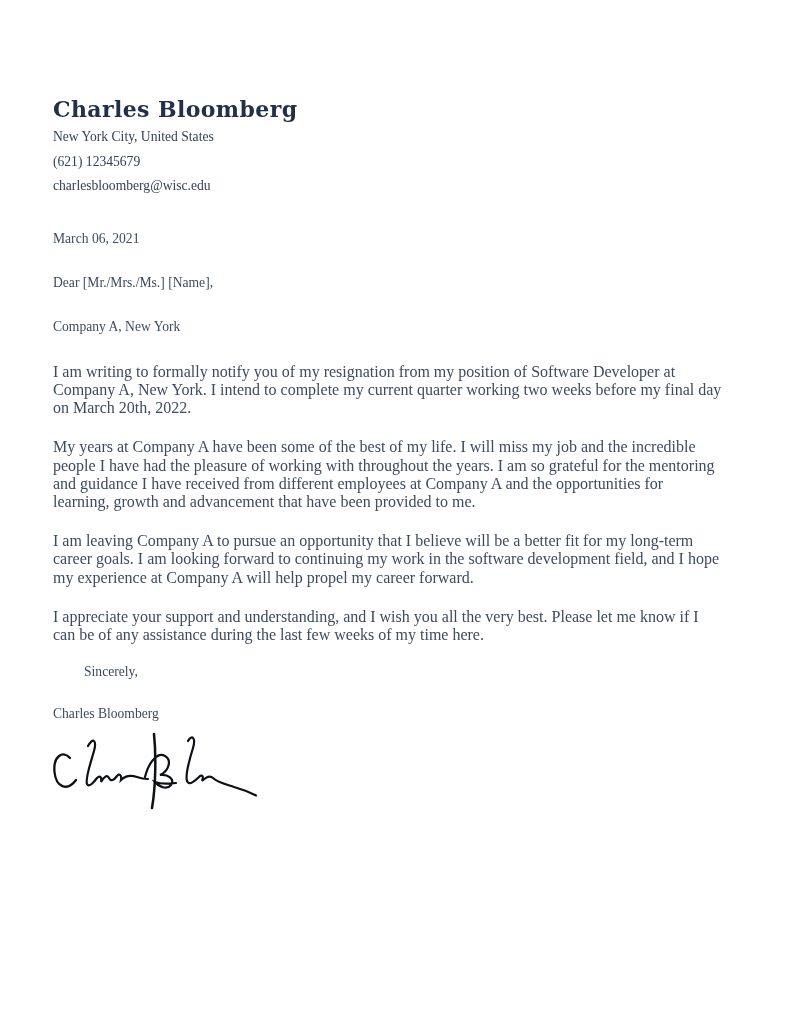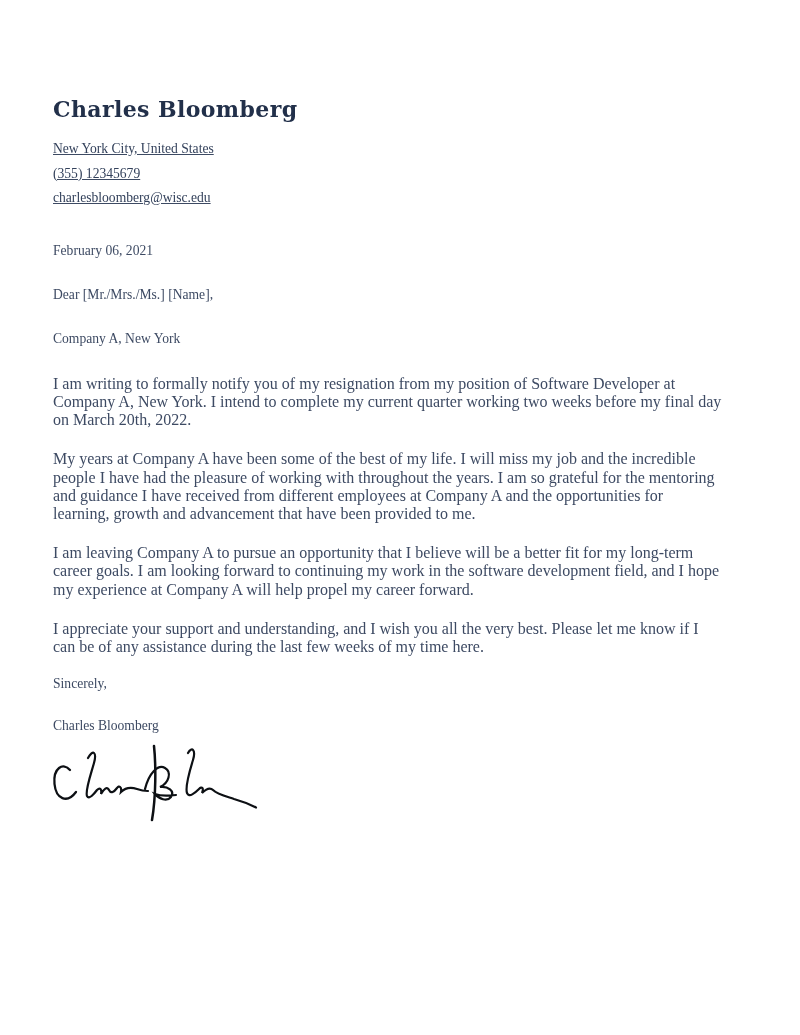--- a/index.html
+++ b/index.html
@@ -15,65 +15,65 @@
     overflow: hidden;
   }
   .name {
     margin: 0;
     font-size: 22px;
     font-weight: 700;
     letter-spacing: 0.4px;
     color: #22304a;
     font-family: "DejaVu Serif", "Liberation Serif", serif;
   }
-  .contact { margin-top: 15px; text-decoration: underline; }
+  .contact { margin-top: 3px; }
   .contact-line {
     font-size: 13.6px;
     line-height: 24.6px;
     color: #33415b;
   }
   .meta-line {
     font-size: 13.6px;
     line-height: 18px;
     color: #3d4a63;
   }
   .date-line { margin-top: 31px; }
   .recipient-line { margin-top: 26px; }
   .salutation-line { margin-top: 26px; }
   .body-par {
     margin: 21px 0 0 0;
     font-size: 16px;
     line-height: 18.2px;
     color: #3d4a63;
   }
   .body-par.first { margin-top: 27px; }
-  .closing-line { margin-top: 19px; }
+  .closing-line { margin-top: 19px; margin-left: 31px; }
   .signer-line { margin-top: 24px; }
   .signature-wrap {
     margin-top: 8px;
     margin-left: -4px;
     width: 210px;
     height: 80px;
   }
   .signature-wrap svg { display: block; }
 </style>
 </head>
 <body>
 
 <div class="page">
 
   <h1 class="name">Charles Bloomberg</h1>
 
   <div class="contact">
     <div class="contact-line">New York City, United States</div>
-    <div class="contact-line">(355) 12345679</div>
+    <div class="contact-line">(621) 12345679</div>
     <div class="contact-line">charlesbloomberg@wisc.edu</div>
   </div>
 
-  <div class="meta-line date-line">February 06, 2021</div>
+  <div class="meta-line date-line">March 06, 2021</div>
 
   <div class="meta-line salutation-line">Dear [Mr./Mrs./Ms.] [Name],</div>
 
   <div class="meta-line recipient-line">Company A, New York</div>
 
   <p class="body-par first">I am writing to formally notify you of my resignation from my position of Software Developer at Company A, New York. I intend to complete my current quarter working two weeks before my final day on March 20th, 2022.</p>
   <p class="body-par">My years at Company A have been some of the best of my life. I will miss my job and the incredible people I have had the pleasure of working with throughout the years. I am so grateful for the mentoring and guidance I have received from different employees at Company A and the opportunities for learning, growth and advancement that have been provided to me.</p>
   <p class="body-par">I am leaving Company A to pursue an opportunity that I believe will be a better fit for my long-term career goals. I am looking forward to continuing my work in the software development field, and I hope my experience at Company A will help propel my career forward.</p>
   <p class="body-par">I appreciate your support and understanding, and I wish you all the very best. Please let me know if I can be of any assistance during the last few weeks of my time here.</p>
 

